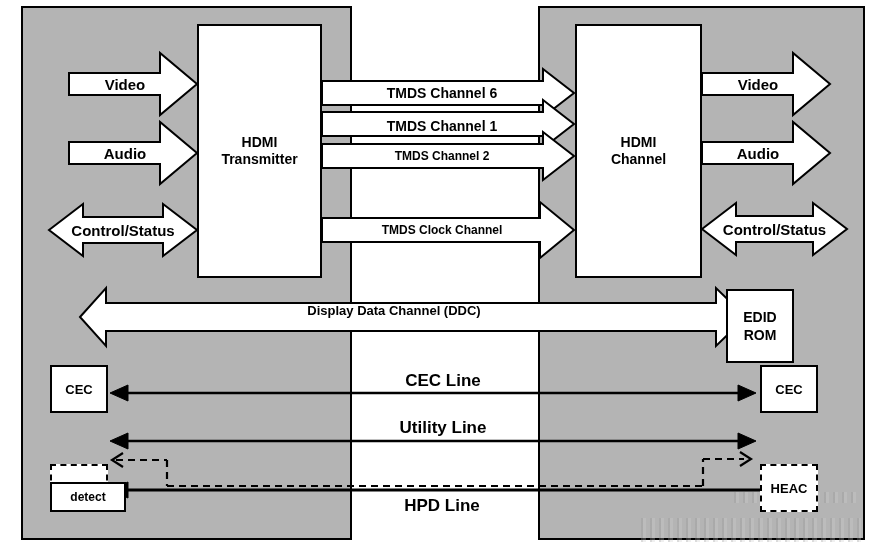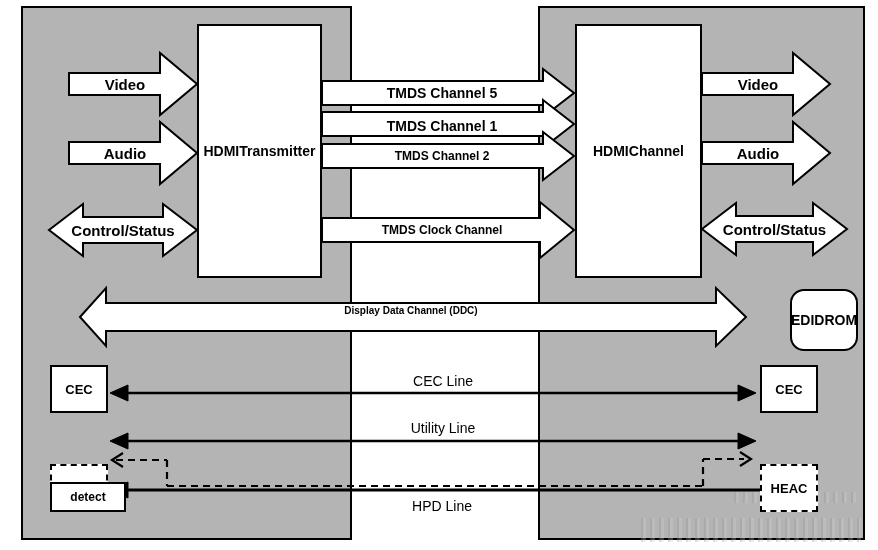--- a/index.html
+++ b/index.html
@@ -8,48 +8,48 @@
     font-family:"Liberation Sans",sans-serif;color:#000;
   }
   .panel{
     position:absolute;background:#b4b4b4;border:2px solid #000;box-sizing:border-box;
   }
   .panel-left{left:21px;top:6px;width:331px;height:534px;}
   .panel-right{left:538px;top:6px;width:327px;height:534px;}
   svg.overlay{position:absolute;left:0;top:0;z-index:2;}
   .box{
     position:absolute;background:#fff;border:2px solid #000;box-sizing:border-box;
-    display:flex;align-items:center;justify-content:center;flex-direction:row;
+    display:flex;align-items:center;justify-content:center;flex-direction:column;
     font-weight:bold;text-align:center;z-index:3;
   }
   .box.dashed{border-style:dashed;margin-top:40px;}
   .box-transmitter{left:197px;top:24px;width:125px;height:254px;font-size:14px;line-height:17px;}
   .box-receiver{left:575px;top:24px;width:127px;height:254px;font-size:14px;line-height:17px;}
-  .box-edid{left:790px;top:289px;width:68px;height:62px;font-size:14px;line-height:18px;border-radius:14px;}
+  .box-edid{left:726px;top:289px;width:68px;height:74px;font-size:14px;line-height:18px;}
   .box-cec-l{left:50px;top:365px;width:58px;height:48px;font-size:13px;}
   .box-cec-r{left:760px;top:365px;width:58px;height:48px;font-size:13px;}
   .box-heac-l{left:50px;top:424px;width:58px;height:48px;font-size:13px;}
   .box-heac-r{left:760px;top:424px;width:58px;height:48px;font-size:13px;}
   .box-detect{left:50px;top:482px;width:76px;height:30px;font-size:12px;}
   .lbl{
     position:absolute;display:flex;align-items:center;justify-content:center;
     font-weight:bold;white-space:nowrap;z-index:4;
   }
   .lbl-video-in{left:69px;top:72px;width:112px;height:24px;font-size:15px;}
   .lbl-audio-in{left:69px;top:141px;width:112px;height:24px;font-size:15px;}
   .lbl-cs-left{left:49px;top:217px;width:148px;height:26px;font-size:15px;}
   .lbl-tmds0{left:322px;top:81px;width:240px;height:24px;font-size:14px;}
   .lbl-tmds1{left:322px;top:112px;width:240px;height:28px;font-size:14px;}
   .lbl-tmds2{left:322px;top:144px;width:240px;height:24px;font-size:12px;}
   .lbl-clock{left:322px;top:218px;width:240px;height:24px;font-size:12px;}
   .lbl-video-out{left:702px;top:72px;width:112px;height:24px;font-size:15px;}
   .lbl-audio-out{left:702px;top:141px;width:112px;height:24px;font-size:15px;}
   .lbl-cs-right{left:702px;top:216px;width:145px;height:26px;font-size:15px;}
-  .lbl-ddc{left:106px;top:303px;width:610px;height:15px;font-size:10px;}
-  .lbl-line{font-weight:normal;font-size:14px;}
+  .lbl-ddc{left:89px;top:303px;width:610px;height:15px;font-size:13px;}
+  .lbl-line{font-weight:bold;font-size:17px;}
   .lbl-cec-line{left:343px;top:371px;width:200px;height:20px;}
   .lbl-utility-line{left:343px;top:418px;width:200px;height:20px;}
   .lbl-hpd-line{left:342px;top:495px;width:200px;height:22px;}
   .watermark{
     position:absolute;z-index:2;opacity:.75;filter:blur(.7px);
     background:repeating-linear-gradient(90deg,
       rgba(150,150,150,.45) 0 2px, rgba(205,205,205,.40) 2px 5px,
       rgba(180,180,180,0) 5px 9px);
   }
   .watermark-1{left:734px;top:492px;width:126px;height:11px;}
@@ -135,21 +135,21 @@
   <div class="box dashed box-heac-r">
     <span>HEAC</span>
   </div>
   <div class="box box-detect">
     <span>detect</span>
   </div>
 
   <div class="lbl lbl-video-in">Video</div>
   <div class="lbl lbl-audio-in">Audio</div>
   <div class="lbl lbl-cs-left">Control/Status</div>
-  <div class="lbl lbl-tmds0">TMDS Channel 5</div>
+  <div class="lbl lbl-tmds0">TMDS Channel 6</div>
   <div class="lbl lbl-tmds1">TMDS Channel 1</div>
   <div class="lbl lbl-tmds2">TMDS Channel 2</div>
   <div class="lbl lbl-clock">TMDS Clock Channel</div>
   <div class="lbl lbl-video-out">Video</div>
   <div class="lbl lbl-audio-out">Audio</div>
   <div class="lbl lbl-cs-right">Control/Status</div>
   <div class="lbl lbl-ddc">Display Data Channel (DDC)</div>
   <div class="lbl lbl-line lbl-cec-line">CEC Line</div>
   <div class="lbl lbl-line lbl-utility-line">Utility Line</div>
   <div class="lbl lbl-line lbl-hpd-line">HPD Line</div>

